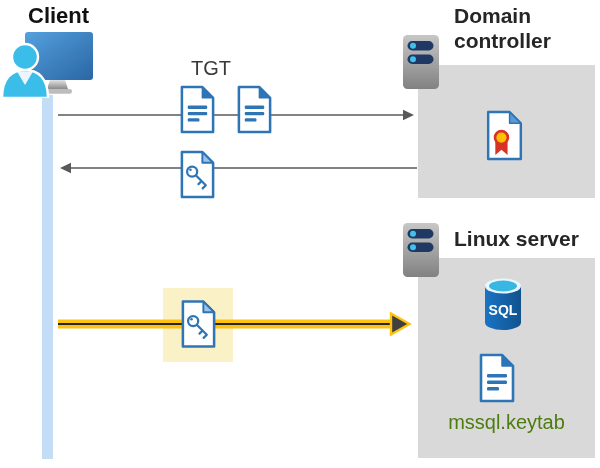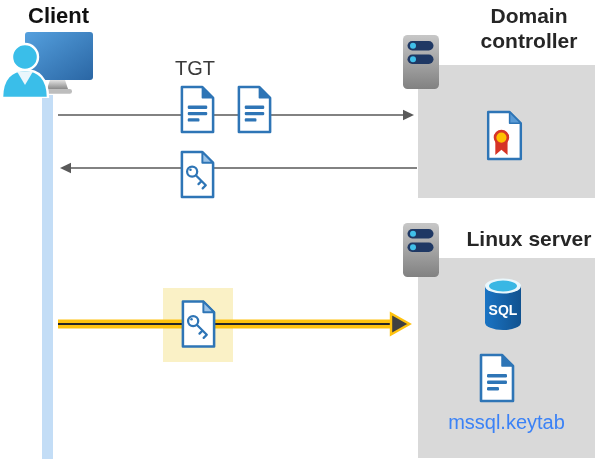--- a/index.html
+++ b/index.html
@@ -9,29 +9,29 @@
   }
   .abs{position:absolute;}
   .timeline{left:42px;top:95px;width:11px;height:364px;background:#C3DDF6;z-index:1;}
   .box{background:#D9D9D9;z-index:1;}
   .dc-box{left:418px;top:65px;width:177px;height:133px;}
   .linux-box{left:418px;top:258px;width:177px;height:200px;}
   .highlight{left:163px;top:288px;width:70px;height:74px;background:#FAF1C6;z-index:1;}
   .arrow-layer{left:0;top:0;z-index:2;pointer-events:none;}
   .icon{z-index:3;}
   .client-icon{left:0;top:30px;z-index:4;}
-  .lbl{z-index:5;color:#262626;text-align:center;}
+  .lbl{z-index:5;color:#262626;}
   .lbl-bold{font-weight:700;font-size:21px;line-height:25px;}
   .client-lbl{left:28px;top:3px;font-weight:700;font-size:22px;color:#111111;}
   .dc-lbl{left:454px;top:3px;width:150px;}
   .linux-lbl{left:454px;top:226px;width:150px;}
   .ticket-lbl{font-size:20px;color:#3A3A3A;text-align:center;font-weight:400;}
-  .tgt-lbl{left:170px;top:57px;width:50px;}
+  .tgt-lbl{left:186px;top:57px;width:50px;}
   .spn-lbl{left:226px;top:57px;width:52px;}
-  .keytab-lbl{left:418px;top:411px;width:177px;font-size:20px;color:#3b82f6;text-align:center;font-weight:400;}
+  .keytab-lbl{left:418px;top:411px;width:177px;font-size:20px;color:#4d7c0f;text-align:center;font-weight:400;}
 </style>
 </head>
 <body>
 
 <div class="canvas">
 
   <svg width="0" height="0" style="position:absolute" aria-hidden="true">
     <defs>
       <linearGradient id="gMon" x1="0" y1="0" x2="1" y2="1">
         <stop offset="0" stop-color="#55A0DE"></stop>

